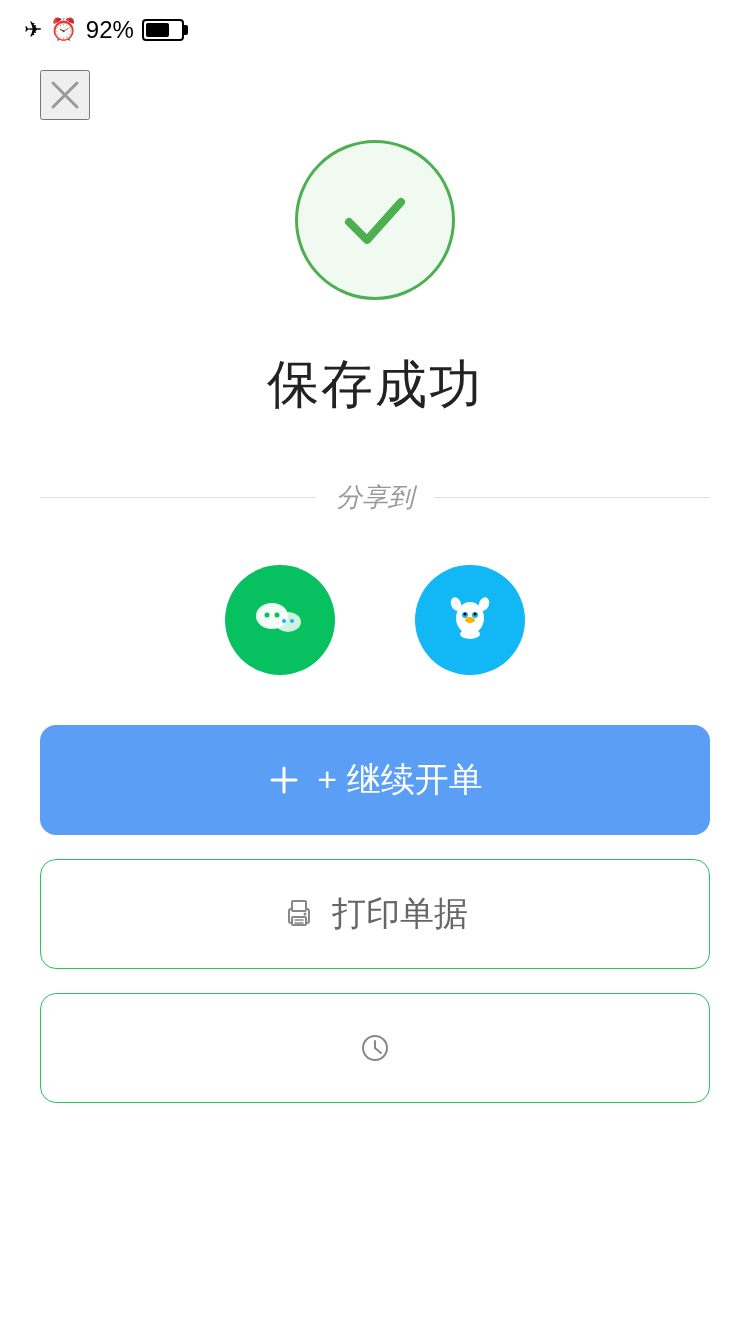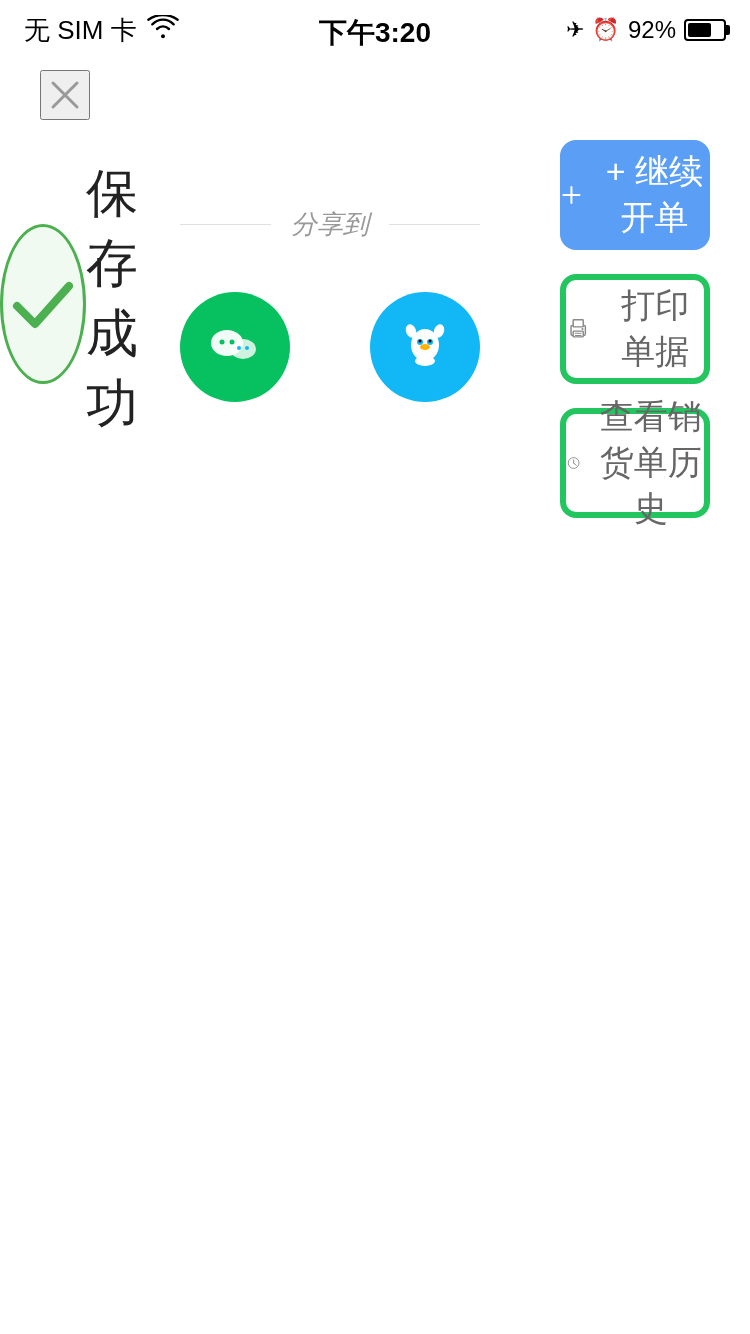--- a/index.html
+++ b/index.html
@@ -100,21 +100,21 @@
     }
 
     .close-btn svg {
       width: 36px;
       height: 36px;
     }
 
     
     .main-content {
       display: flex;
-      flex-direction: row;
+      flex-direction: column;
       align-items: center;
       padding-top: 80px;
     }
 
     
     .success-circle {
       width: 160px;
       height: 160px;
       border-radius: 50%;
       border: 3px solid #4CAF50;
@@ -215,44 +215,32 @@
 
     .btn-primary {
       background: #5B9EF5;
       color: #ffffff;
       font-weight: 500;
     }
 
     .btn-secondary {
       background: #ffffff;
       color: #666;
-      border: 6px solid #22c55e;
+      border: 1px solid #22c55e;
     }
 
     .btn svg {
       width: 34px;
       height: 34px;
     }
   </style>
 </head>
 <body>
 
 <div class="status-bar">
-  <div class="status-left">
-    <span>无 SIM 卡</span>
-    <span class="wifi-icon">
-      <svg viewBox="0 0 24 18" fill="none">
-        <path d="M12 14.5c.8 0 1.5.7 1.5 1.5s-.7 1.5-1.5 1.5-1.5-.7-1.5-1.5.7-1.5 1.5-1.5z" fill="#000"></path>
-        <path d="M7.5 10.5C8.9 9.2 10.4 8.5 12 8.5s3.1.7 4.5 2" stroke="#000" stroke-width="1.8" stroke-linecap="round" fill="none"></path>
-        <path d="M4 7C6.4 4.7 9 3.5 12 3.5s5.6 1.2 8 3.5" stroke="#000" stroke-width="1.8" stroke-linecap="round" fill="none"></path>
-        <path d="M1 3.5C4.2 1.3 7.9 0 12 0s7.8 1.3 11 3.5" stroke="#000" stroke-width="1.8" stroke-linecap="round" fill="none"></path>
-      </svg>
-    </span>
-  </div>
-  <div class="status-center">下午3:20</div>
   <div class="status-right">
     <span style="font-size:22px;">✈</span>
     <span style="font-size:22px;">⏰</span>
     <span>92%</span>
     <div class="battery">
       <div class="battery-fill"></div>
     </div>
   </div>
 </div>
 
@@ -330,17 +318,16 @@
       </svg>
       <span>打印单据</span>
     </button>
 
     <button class="btn btn-secondary">
       <svg viewBox="0 0 34 34" fill="none">
         <circle cx="17" cy="17" r="12" stroke="#888" stroke-width="2"></circle>
         <line x1="17" y1="10" x2="17" y2="17" stroke="#888" stroke-width="2" stroke-linecap="round"></line>
         <line x1="17" y1="17" x2="23" y2="22" stroke="#888" stroke-width="2" stroke-linecap="round"></line>
       </svg>
-      <span>查看销货单历史</span>
     </button>
 
   </div>
 </div>
 
 </body></html>

